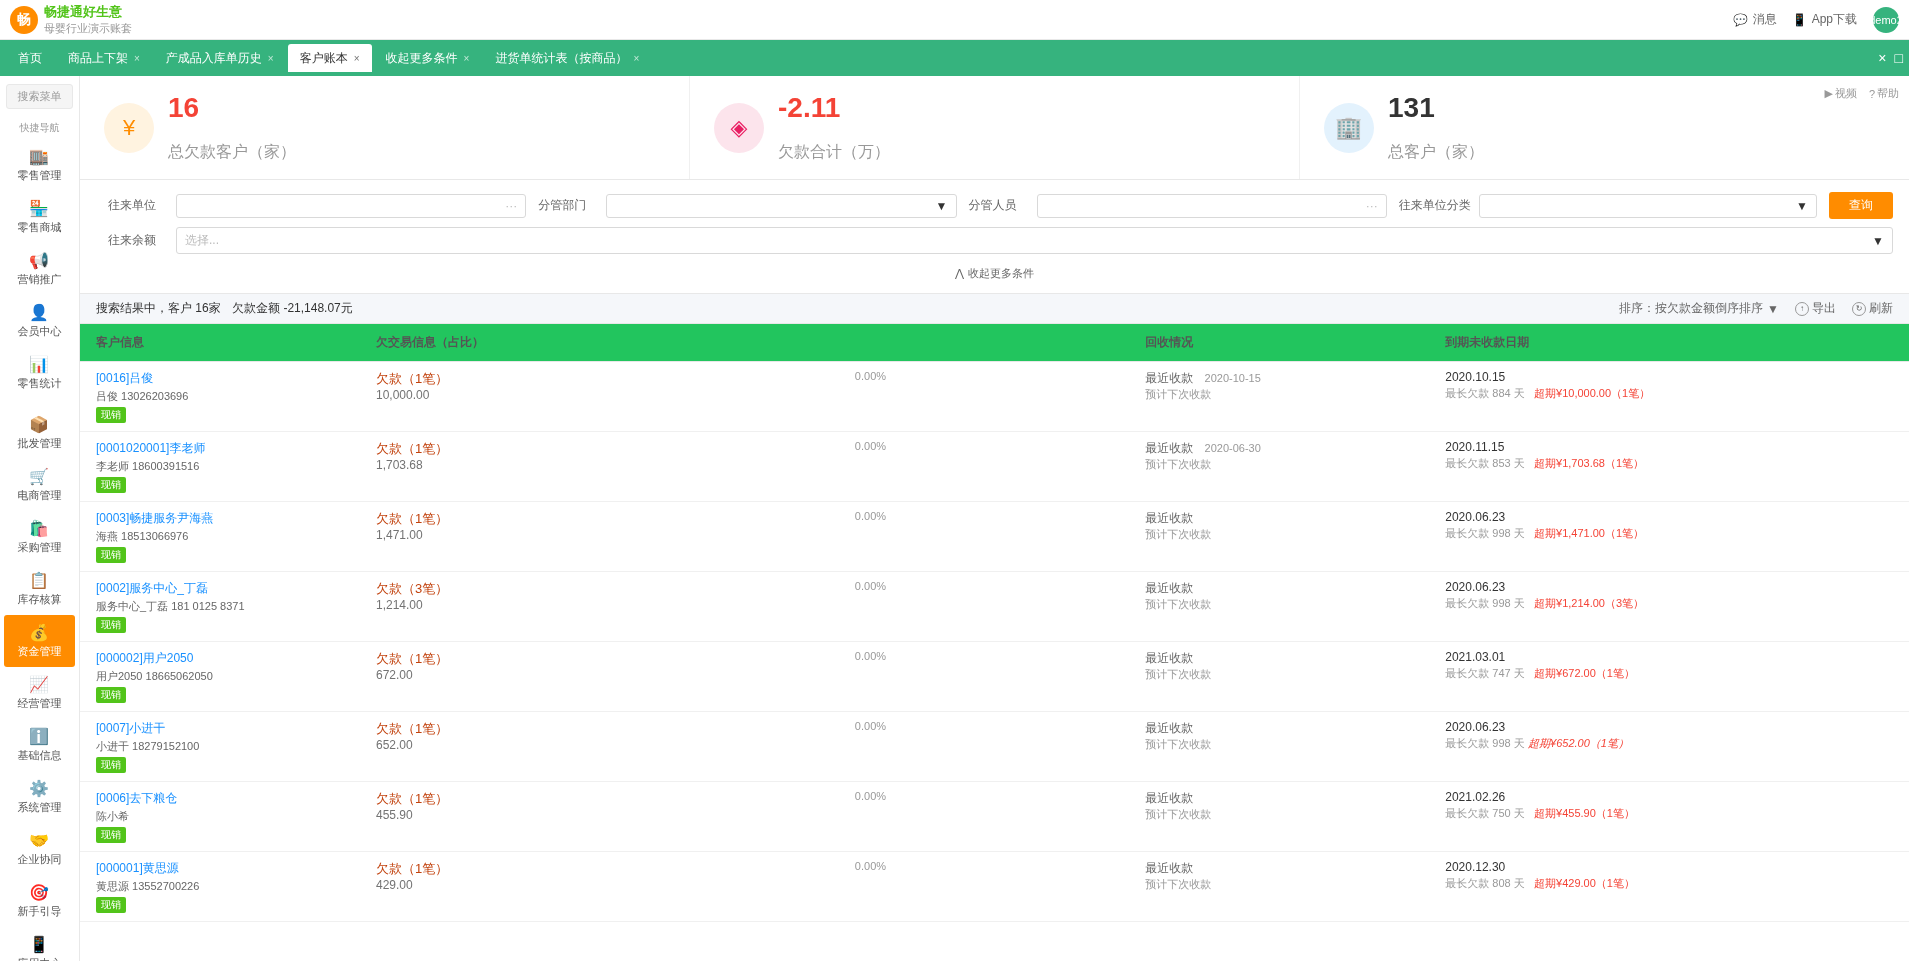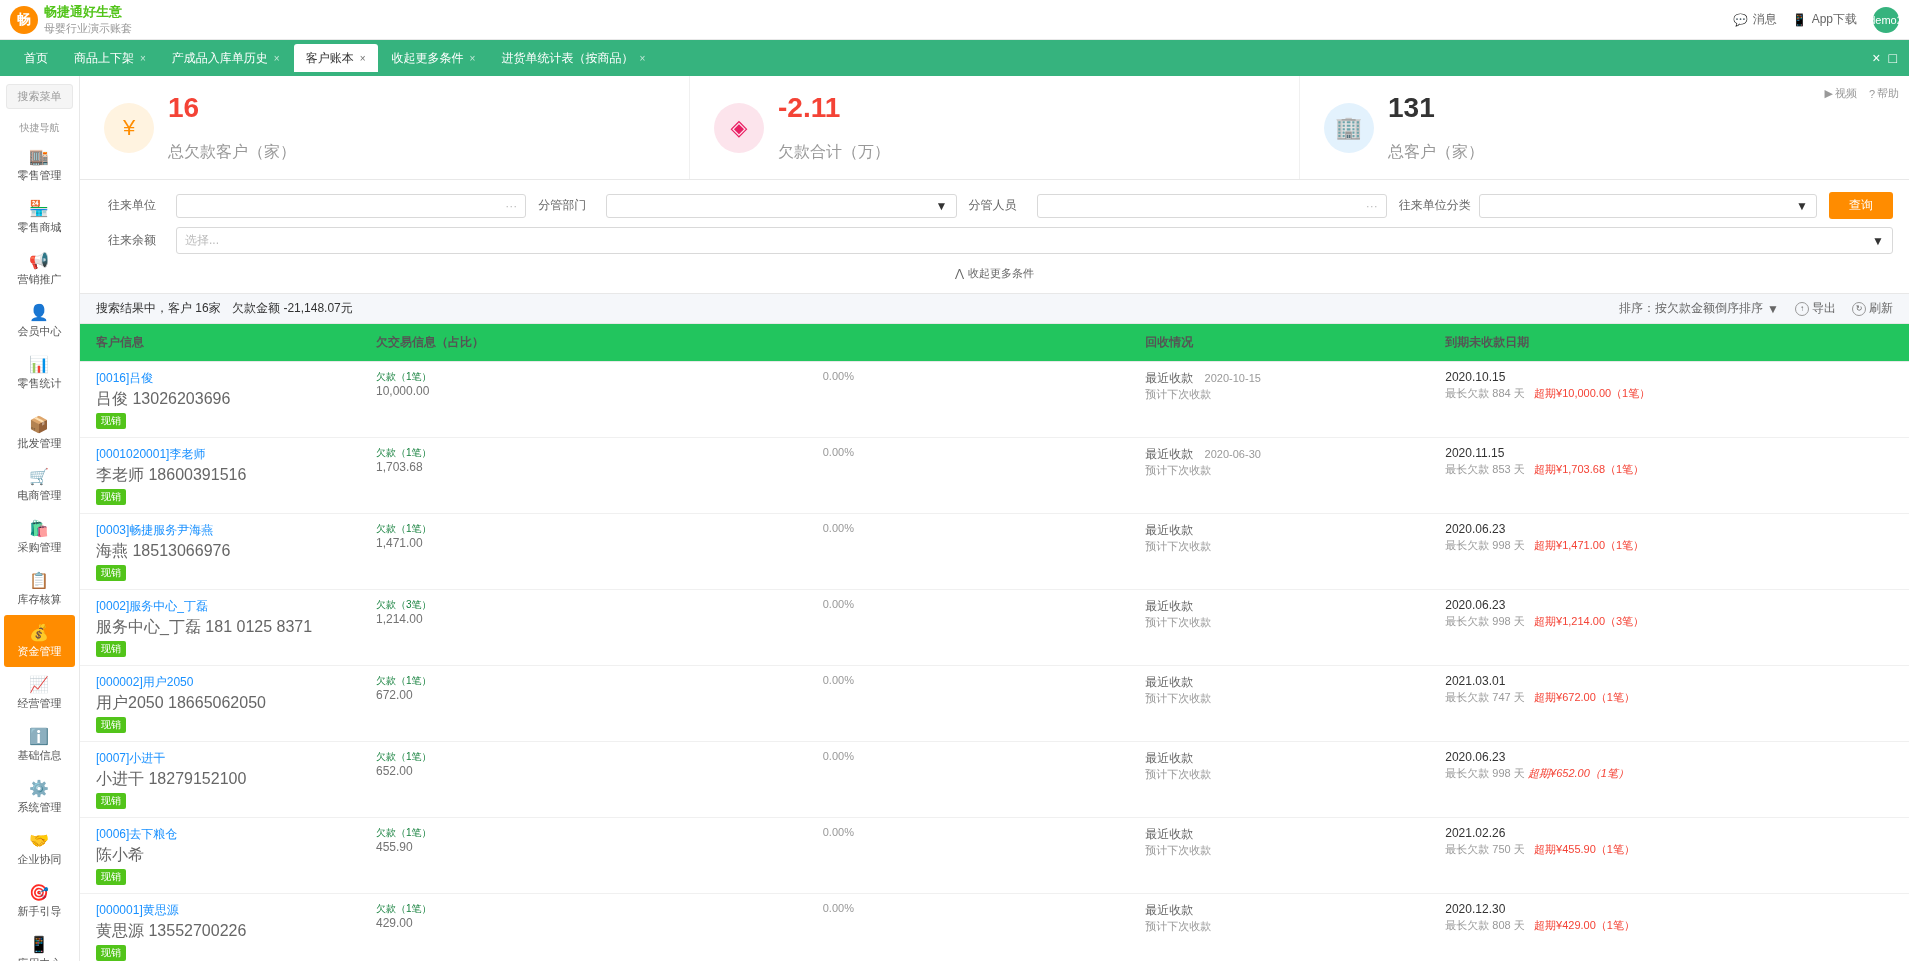--- a/index.html
+++ b/index.html
@@ -14,21 +14,21 @@
     .logo-icon { width: 28px; height: 28px; background: #ff8c00; border-radius: 50%; display: flex; align-items: center; justify-content: center; color: #fff; font-size: 14px; font-weight: bold; }
     .logo-text { color: #52c41a; font-size: 13px; font-weight: bold; }
     .sub-title { color: #999; font-size: 11px; }
     .top-right { display: flex; align-items: center; gap: 16px; }
     .top-right-item { display: flex; align-items: center; gap: 4px; color: #666; font-size: 12px; cursor: pointer; }
     .avatar { width: 26px; height: 26px; background: #36b37e; border-radius: 50%; display: flex; align-items: center; justify-content: center; color: #fff; font-size: 11px; }
 
     
     .tab-bar {
       display: flex; align-items: center; background: #36b37e; height: 36px;
-      padding: 0 12px; gap: 2px;
+      padding: 0 6px; gap: 2px;
     }
     .tab-item {
       display: flex; align-items: center; padding: 0 12px; height: 28px;
       border-radius: 3px 3px 0 0; cursor: pointer; font-size: 12px; color: #fff;
       gap: 6px; white-space: nowrap;
     }
     .tab-item.active { background: #fff; color: #333; }
     .tab-item .close-x { color: inherit; font-size: 10px; opacity: 0.7; }
     .tab-home { background: transparent; }
     .tab-bar-right { margin-left: auto; display: flex; gap: 8px; }
@@ -82,25 +82,25 @@
     .result-action-btn { display: flex; align-items: center; gap: 3px; cursor: pointer; color: #666; }
     .result-action-btn .icon-circle { width: 14px; height: 14px; border-radius: 50%; border: 1px solid #999; display: flex; align-items: center; justify-content: center; font-size: 8px; }
 
     
     .table-container { flex: 1; overflow-y: auto; background: #fff; }
     table { width: 100%; border-collapse: collapse; }
     thead tr { background: #22c55e; border-bottom: 1px solid #e8e8e8; }
     th { padding: 10px 16px; text-align: left; font-weight: 600; font-size: 12px; color: #555; border-bottom: 1px solid #e8e8e8; white-space: nowrap; }
     td { padding: 8px 16px; border-bottom: 1px solid #f0f0f0; vertical-align: top; font-size: 12px; }
     .customer-name { color: #1890ff; font-size: 12px; cursor: pointer; }
-    .customer-phone { color: #666; font-size: 16px; margin-top: 2px; }
+    .customer-phone { color: #666; font-size: 11px; margin-top: 2px; }
     .tag-green { background: #52c41a; color: #fff; border-radius: 2px; padding: 1px 5px; font-size: 10px; display: inline-block; margin-top: 3px; }
     .amount-red { color: #737373; font-weight: 500; }
     .amount-ratio { color: #999; font-size: 11px; }
-    .debt-count { color: #15803d; font-size: 10px; }
+    .debt-count { color: #c2410c; font-size: 13px; }
     .pay-date { color: #999; font-size: 11px; }
     .overdue-badge { color: #f44336; font-size: 11px; cursor: pointer; }
     .days-text { color: #999; font-size: 11px; }
     .scrollbar::-webkit-scrollbar { width: 6px; }
     .scrollbar::-webkit-scrollbar-track { background: #f1f1f1; }
     .scrollbar::-webkit-scrollbar-thumb { background: #ccc; border-radius: 3px; }
   </style>
 </head>
 <body>
 

